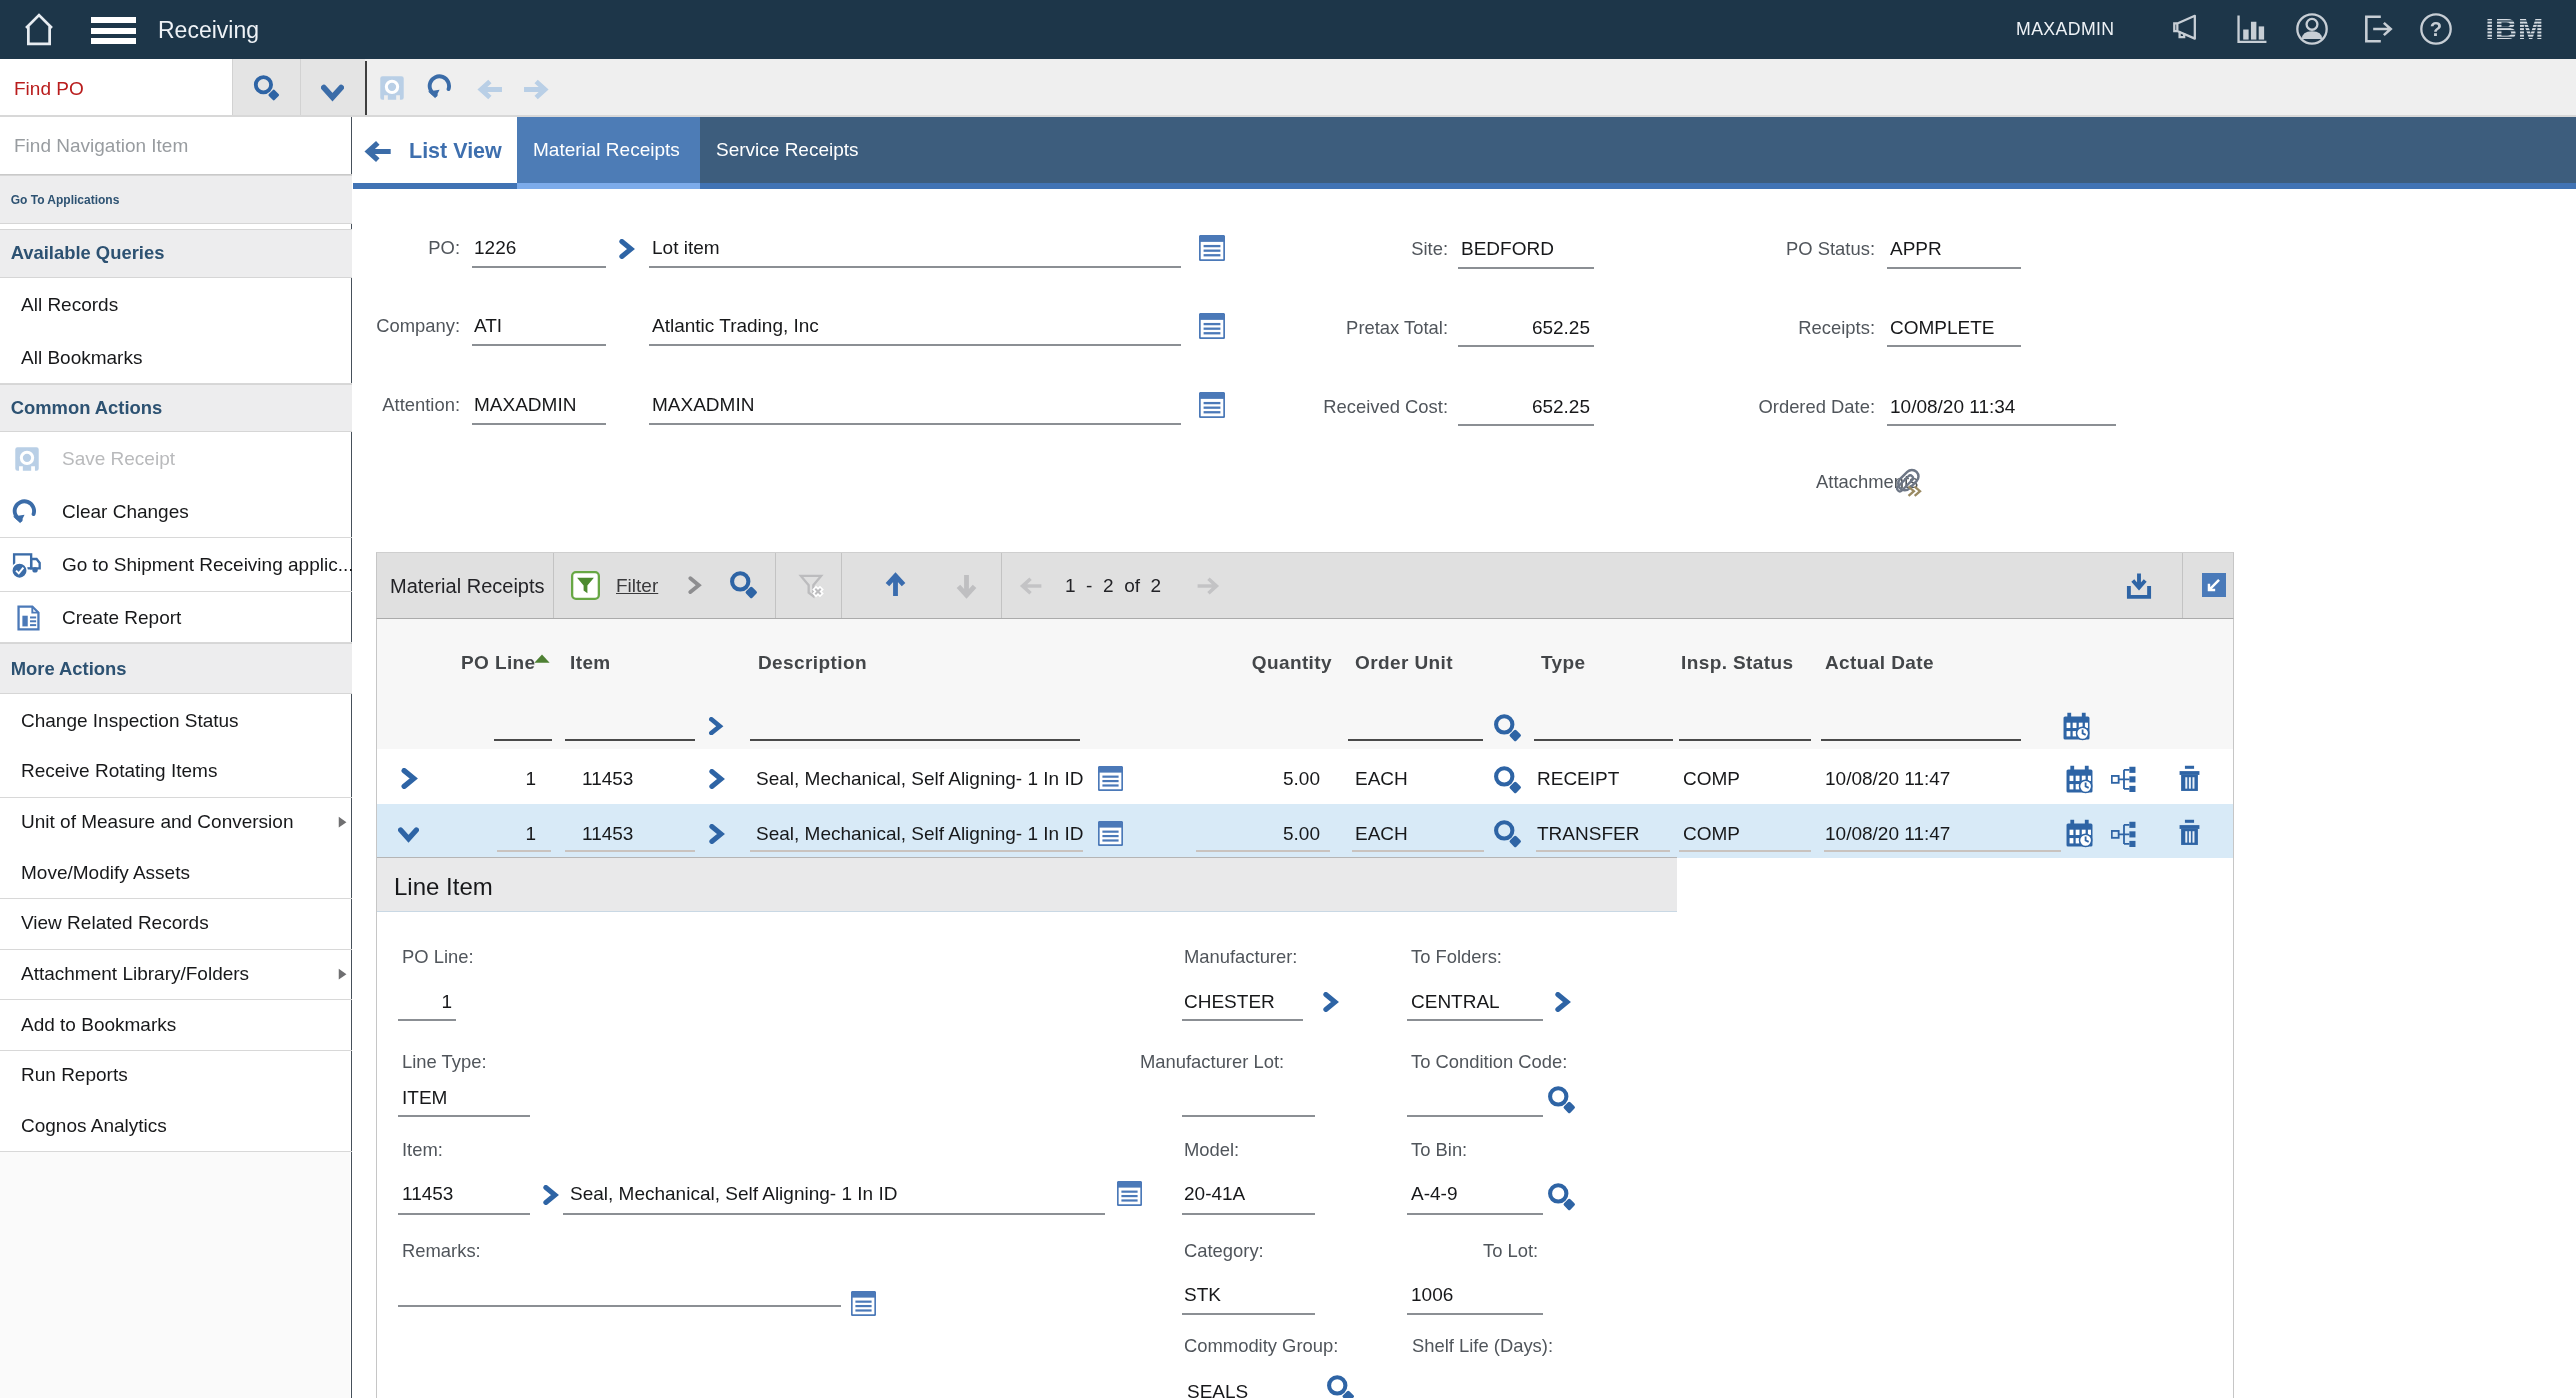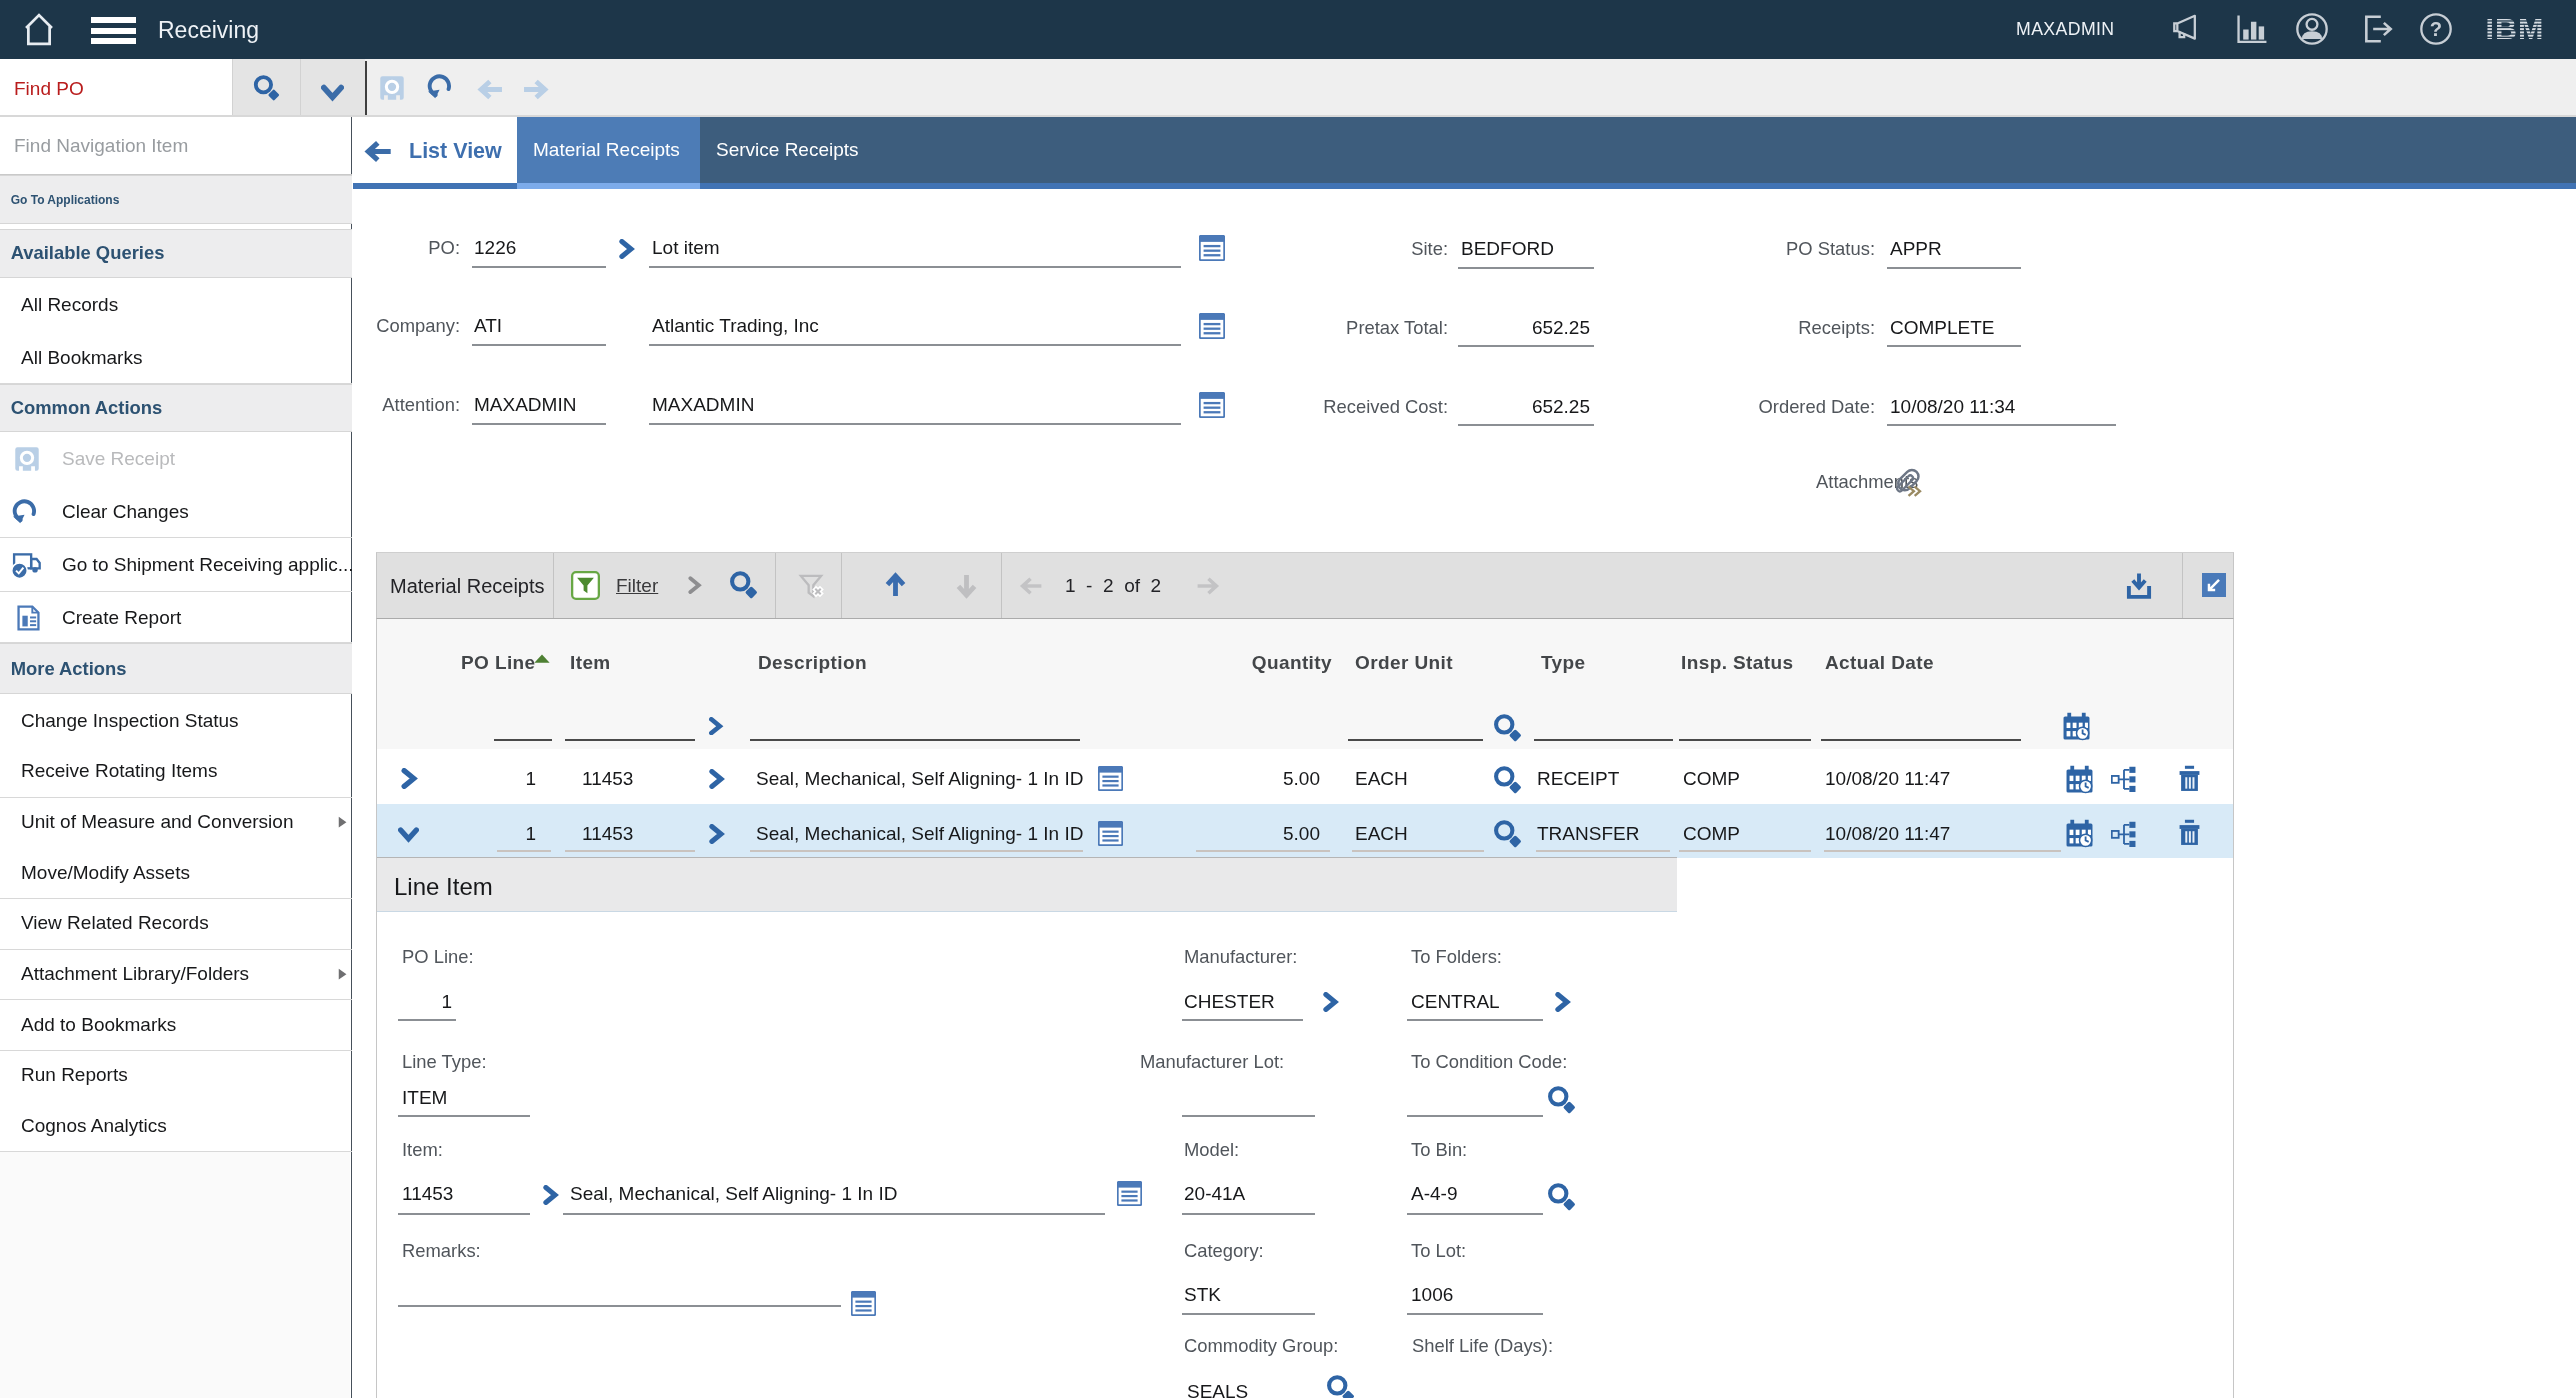--- a/index.html
+++ b/index.html
@@ -499,17 +499,17 @@
       <circle cx="15" cy="14" r="10" fill="none" stroke="#2e64a5" stroke-width="5"></circle>
       <rect x="23" y="22" width="11" height="11" rx="2" transform="rotate(45 28.5 27.5)" fill="#2e64a5"></rect>
     </svg>
 <div class="t lb" style="left:1411px;top:1150px;">To Bin:</div>
 <div class="t" style="left:1411px;top:1194px;">A-4-9</div>
 <div class="ul" style="left:1407px;width:136px;top:1213px;background:#8b8f94;height:1.5px"></div>
 <svg style="position:absolute;left:1546px;top:1182px" width="31" height="31" viewBox="0 0 38 38">
       <circle cx="15" cy="14" r="10" fill="none" stroke="#2e64a5" stroke-width="5"></circle>
       <rect x="23" y="22" width="11" height="11" rx="2" transform="rotate(45 28.5 27.5)" fill="#2e64a5"></rect>
     </svg>
-<div class="t lb" style="left:1411px;top:1251px;text-align:center;">To Lot:</div>
+<div class="t lb" style="left:1483px;top:1251px;text-align:center;">To Lot:</div>
 <div class="t" style="left:1411px;top:1295px;">1006</div>
 <div class="ul" style="left:1407px;width:136px;top:1313px;background:#8b8f94;height:1.5px"></div>
 <div class="t lb" style="left:1412px;top:1346px;">Shelf Life (Days):</div>
 </div>
 
 </body></html>

